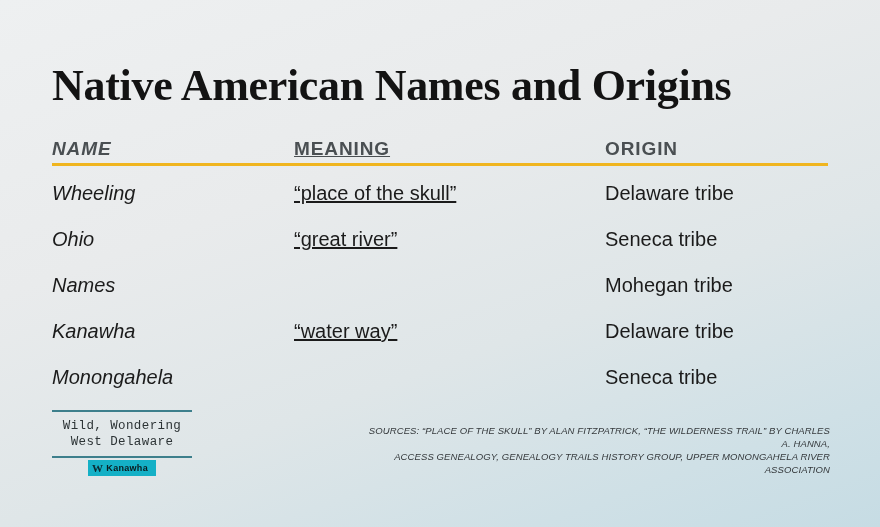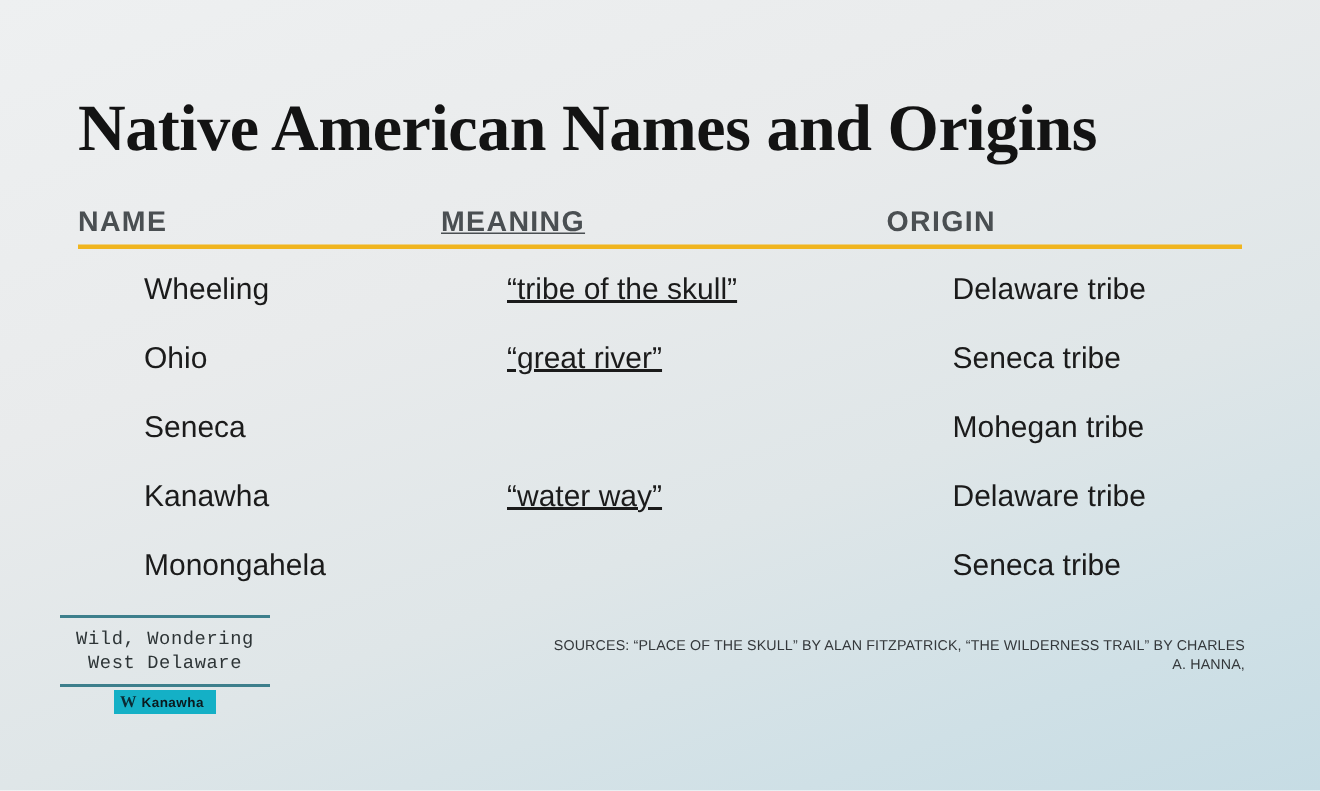--- a/index.html
+++ b/index.html
@@ -42,52 +42,51 @@
   }
   .head-cell {
     position: absolute;
     top: 0;
     font-size: 19px;
     font-weight: bold;
     letter-spacing: 0.9px;
     color: #4a4f52;
     text-transform: uppercase;
   }
-  .col1 { left: 0; }
+  .col1 { left: 0; font-style: italic; }
   .col2 { left: 242px; text-decoration: underline; }
-  .col3 { left: 539px; }
+  .col3 { left: 553px; }
   .rule {
     position: absolute;
     left: 0;
     top: 25px;
     width: 776px;
     height: 3px;
     background: #f0b51f;
   }
   .row {
     position: relative;
     height: 46px;
-    margin-left: 44px;
   }
   .cell {
     position: absolute;
     top: 6px;
     font-size: 20px;
     color: #1b1b1b;
     white-space: nowrap;
   }
   .rows-wrap {
     position: absolute;
     left: 0;
     top: 38px;
     width: 776px;
   }
   .footer-logo {
     position: absolute;
-    left: 40px;
+    left: 52px;
     top: 410px;
     width: 140px;
     text-align: center;
   }
   .logo-line {
     width: 140px;
     height: 2px;
     background: #3d7f8c;
   }
   .logo-text {
@@ -120,20 +119,21 @@
     font-size: 11px;
     color: #0b2b33;
   }
   .sources {
     position: absolute;
     left: 360px;
     top: 424px;
     width: 470px;
     text-align: right;
     font-size: 9.5px;
+    font-style: italic;
     line-height: 13px;
     color: #34383b;
     letter-spacing: 0.1px;
   }
 </style>
 </head>
 <body>
 
 <div class="canvas">
 
@@ -143,30 +143,30 @@
     <div class="head-row">
       <div class="head-cell col1">NAME</div>
       <div class="head-cell col2">MEANING</div>
       <div class="head-cell col3">ORIGIN</div>
       <div class="rule"></div>
     </div>
 
     <div class="rows-wrap">
       <div class="row">
         <div class="cell col1">Wheeling</div>
-        <div class="cell col2">“tribe of the skull”</div>
+        <div class="cell col2">“place of the skull”</div>
         <div class="cell col3">Delaware tribe</div>
       </div>
       <div class="row">
         <div class="cell col1">Ohio</div>
         <div class="cell col2">“great river”</div>
         <div class="cell col3">Seneca tribe</div>
       </div>
       <div class="row">
-        <div class="cell col1">Seneca</div>
+        <div class="cell col1">Names</div>
         <div class="cell col3">Mohegan tribe</div>
       </div>
       <div class="row">
         <div class="cell col1">Kanawha</div>
         <div class="cell col2">“water way”</div>
         <div class="cell col3">Delaware tribe</div>
       </div>
       <div class="row">
         <div class="cell col1">Monongahela</div>
         <div class="cell col3">Seneca tribe</div>
@@ -184,15 +184,16 @@
     <div class="logo-badge-wrap">
       <div class="logo-badge">
         <span class="wv-mark">W</span>
         <span>Kanawha</span>
       </div>
     </div>
   </div>
 
   <div class="sources">
     <div>SOURCES: “PLACE OF THE SKULL” BY ALAN FITZPATRICK,  “THE WILDERNESS TRAIL” BY CHARLES A. HANNA,</div>
+    <div>ACCESS GENEALOGY,  GENEALOGY TRAILS HISTORY GROUP, UPPER MONONGAHELA RIVER ASSOCIATION</div>
   </div>
 
 </div>
 
 </body></html>

